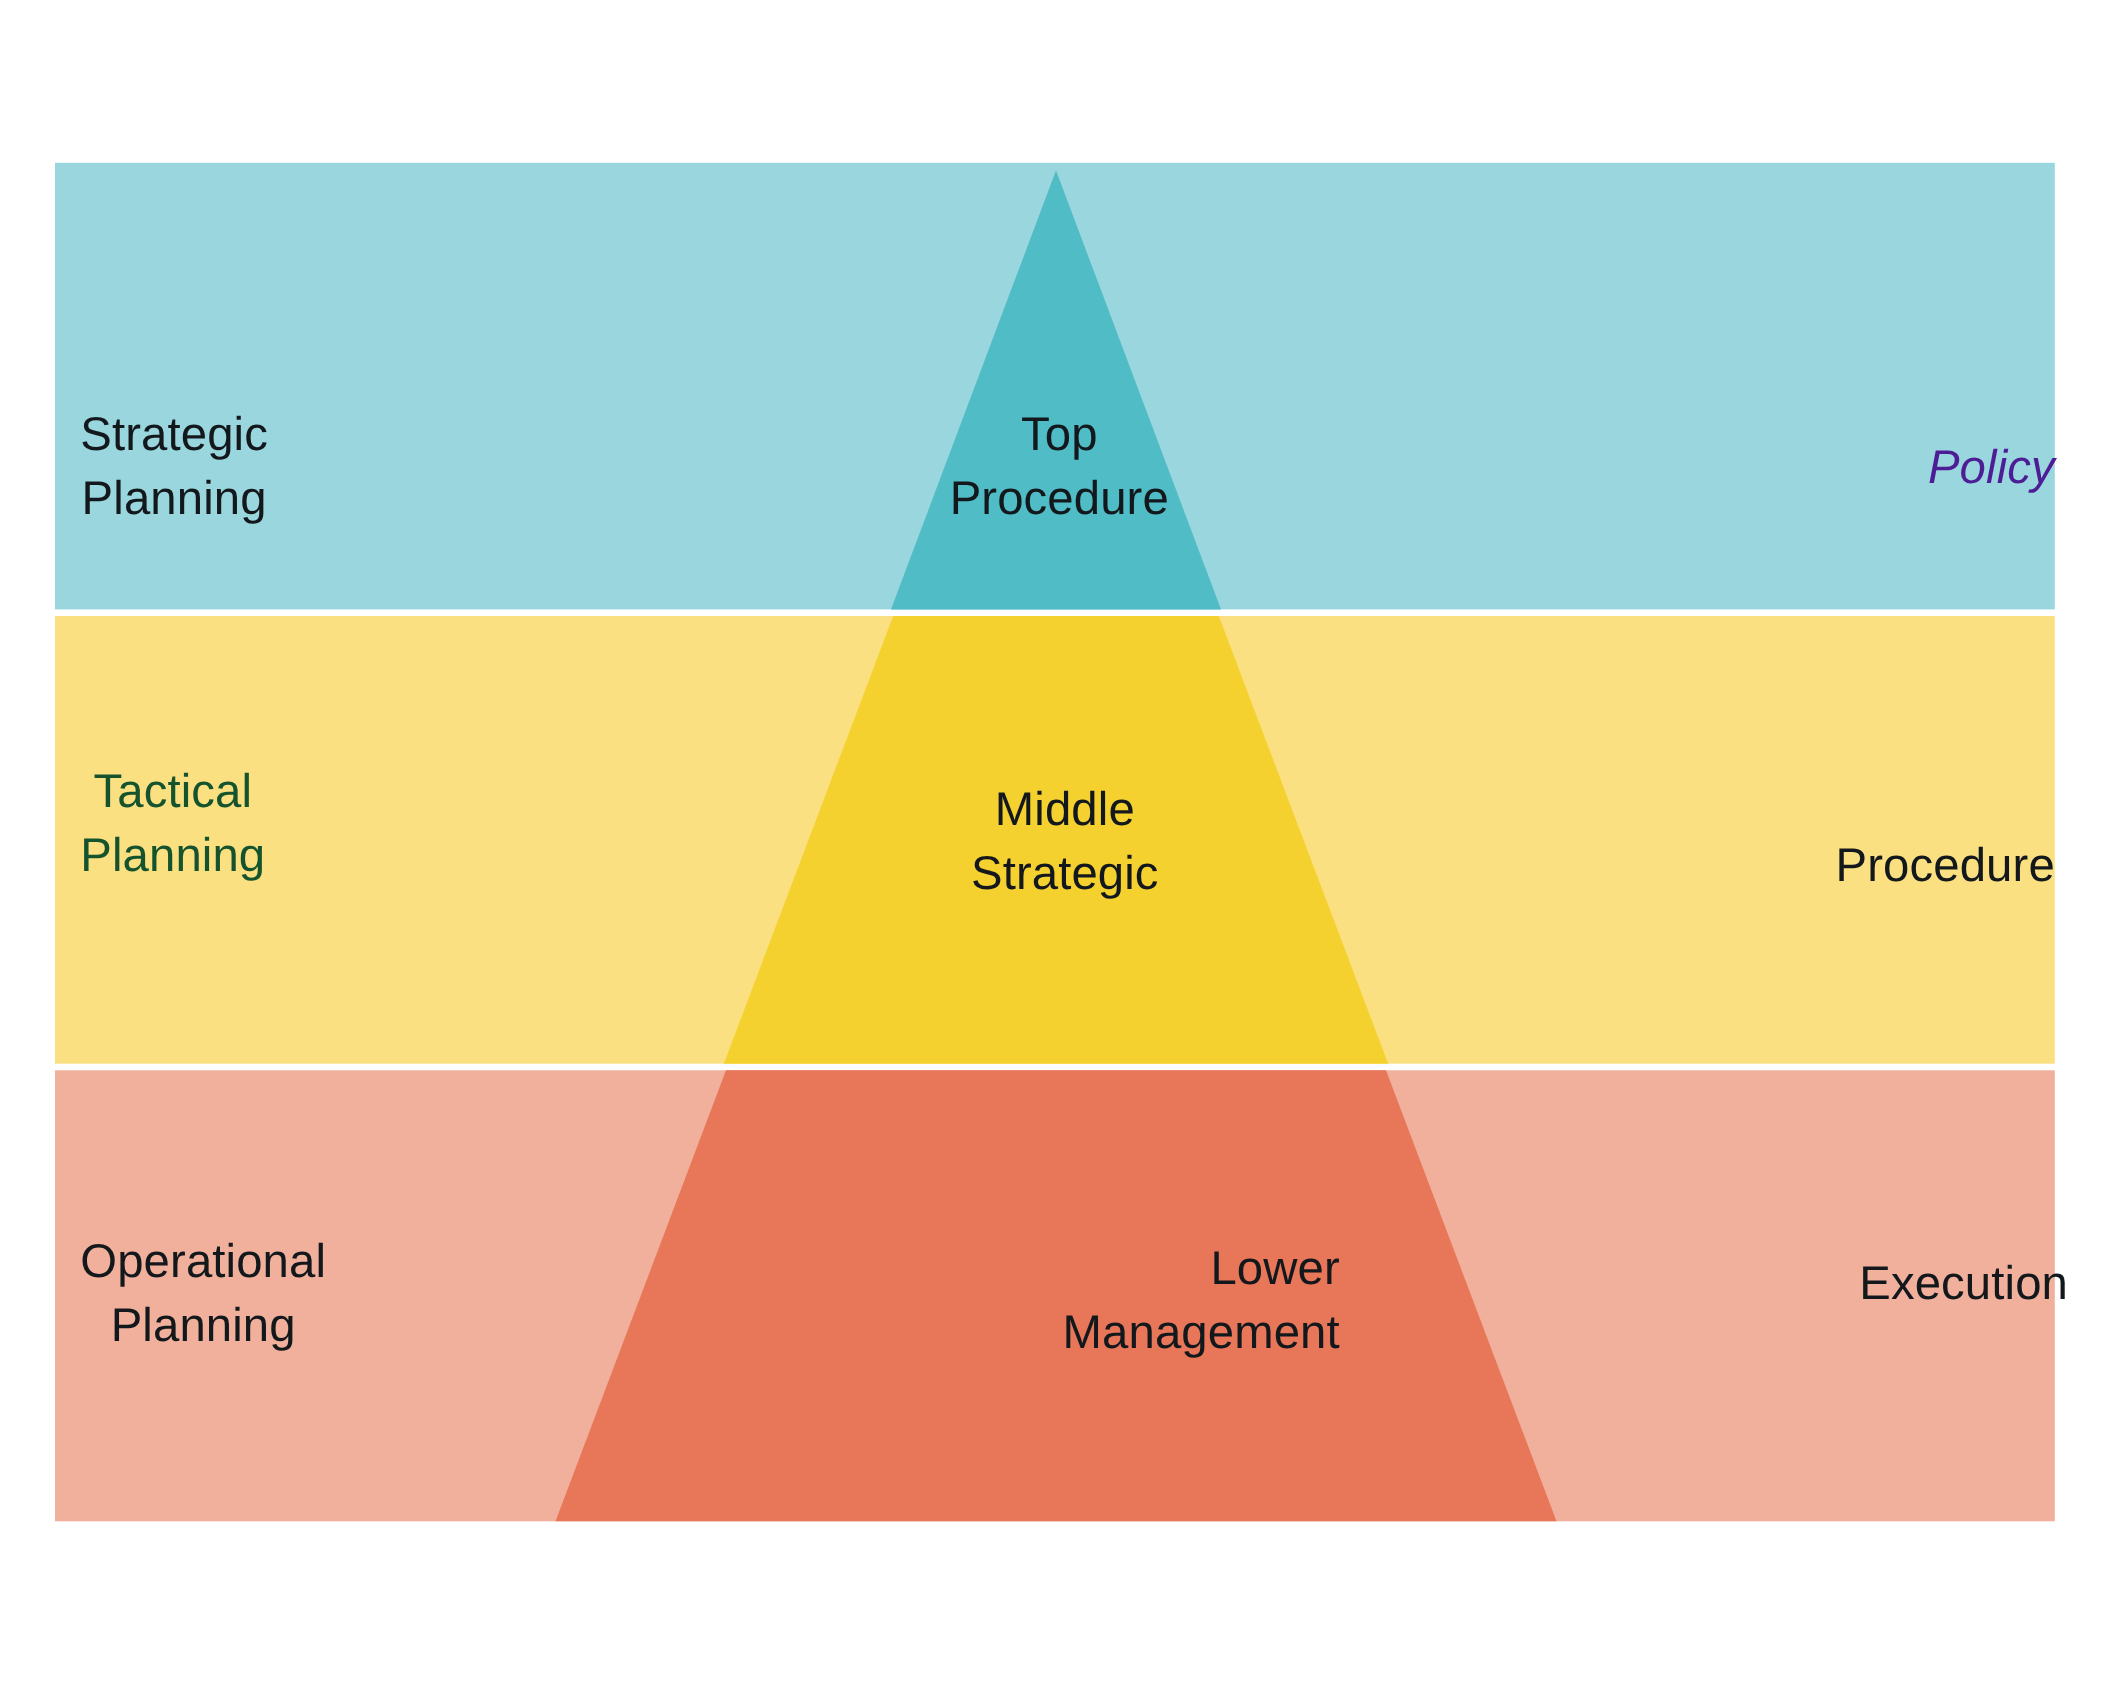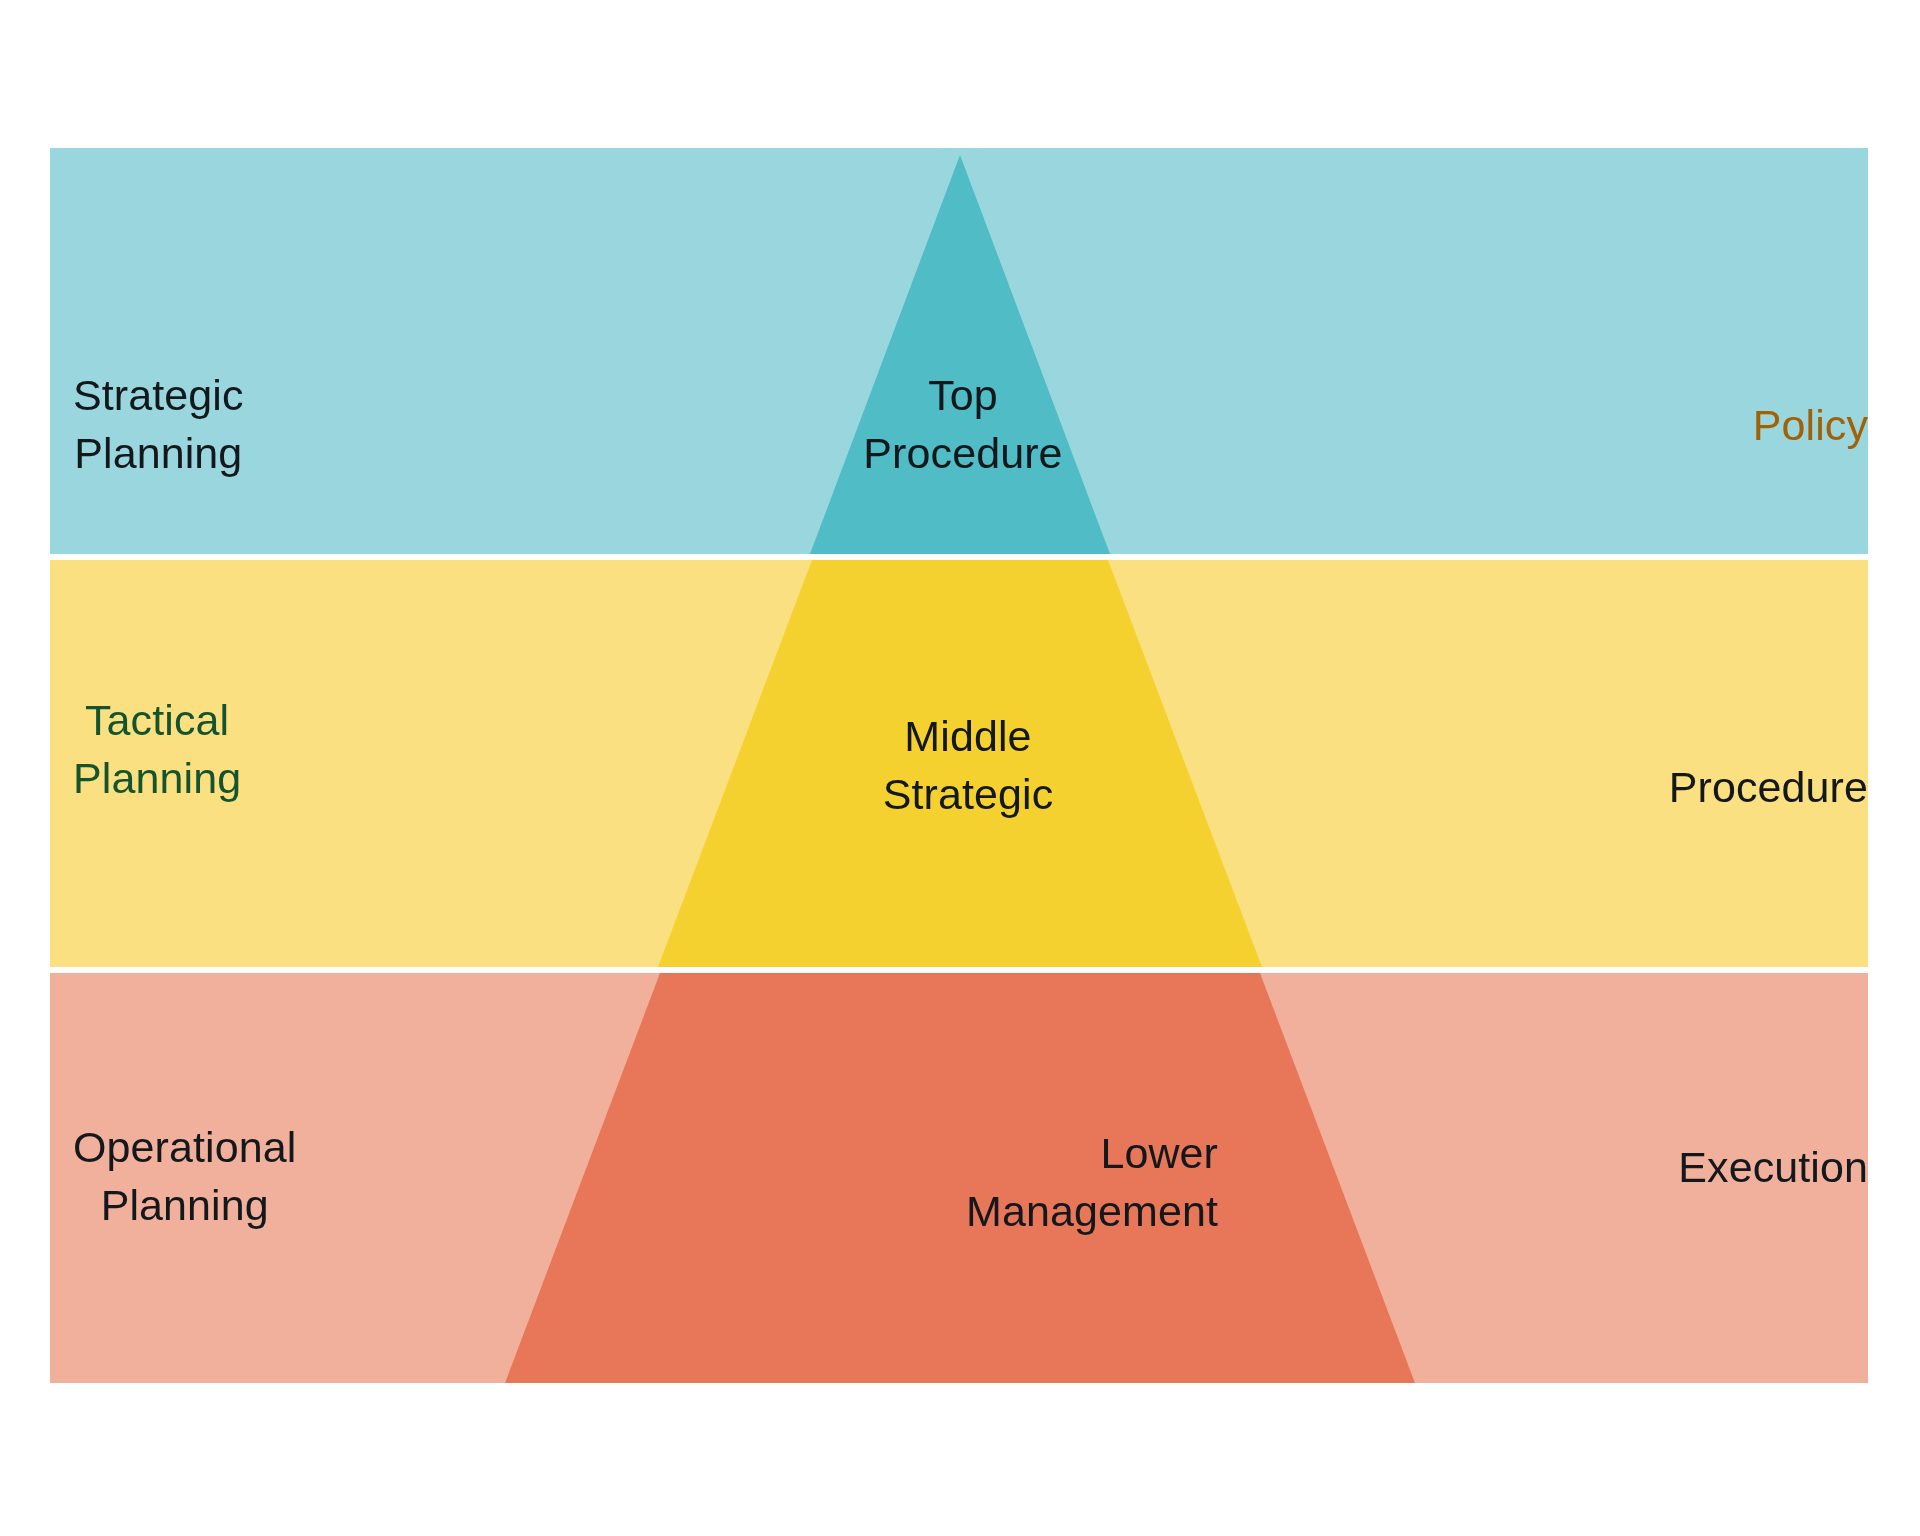--- a/index.html
+++ b/index.html
@@ -46,21 +46,21 @@
   .label-center {
     text-align: center;
   }
   
   #lbl-left-0 { left: 73px;  top: 366px;  }
   #lbl-left-1 { left: 73px;  top: 691px;  }
   #lbl-left-2 { left: 73px;  top: 1118px; }
   
   #lbl-right-0 { right: 52px; top: 396px;  }
   #lbl-right-1 { right: 52px; top: 758px;  }
-  #lbl-right-2 { right: 52px; top: 1138px; }
+  #lbl-right-2 { right: 40px; top: 1138px; }
   
   #lbl-center-0 { left: 713px; top: 366px;  width: 500px; }
   #lbl-center-1 { left: 718px; top: 707px;  width: 500px; }
   #lbl-center-2 { left: 718px; top: 1124px; width: 500px; text-align: right; }
 </style>
 </head>
 <body style="background: rgb(255, 255, 255);">
 
 <div id="stage">
 
@@ -86,17 +86,17 @@
   <div class="label label-left" id="lbl-left-2" style="color: rgb(19, 24, 28);">Operational
 Planning</div>
 
   <div class="label label-center" id="lbl-center-0" style="color: rgb(19, 24, 28);">Top
 Procedure</div>
   <div class="label label-center" id="lbl-center-1" style="color: rgb(19, 24, 28);">Middle
 Strategic</div>
   <div class="label label-center" id="lbl-center-2" style="color: rgb(19, 24, 28);">Lower
 Management</div>
 
-  <div class="label label-right" id="lbl-right-0" style="color: #a16207;">Policy</div>
+  <div class="label label-right" id="lbl-right-0" style="color: #4c1d95; font-style: italic;">Policy</div>
   <div class="label label-right" id="lbl-right-1" style="color: rgb(19, 24, 28);">Procedure</div>
   <div class="label label-right" id="lbl-right-2" style="color: rgb(19, 24, 28);">Execution</div>
 
 </div>
 
 </body></html>

